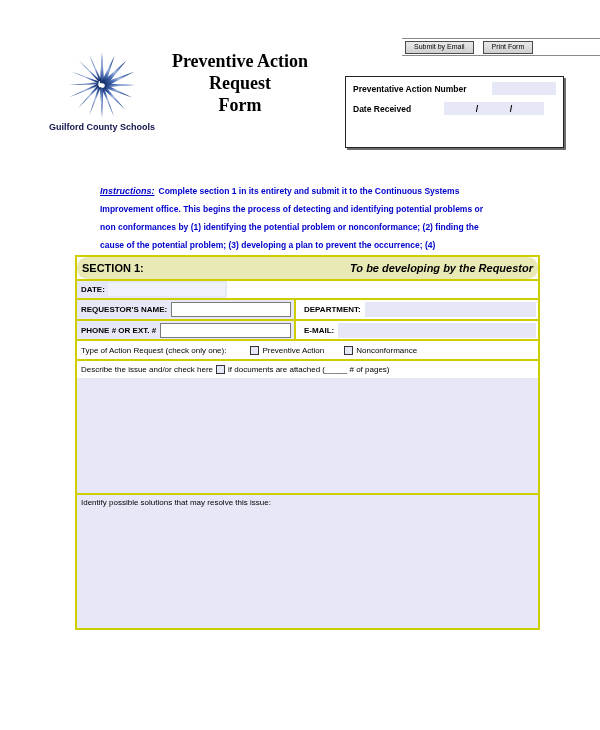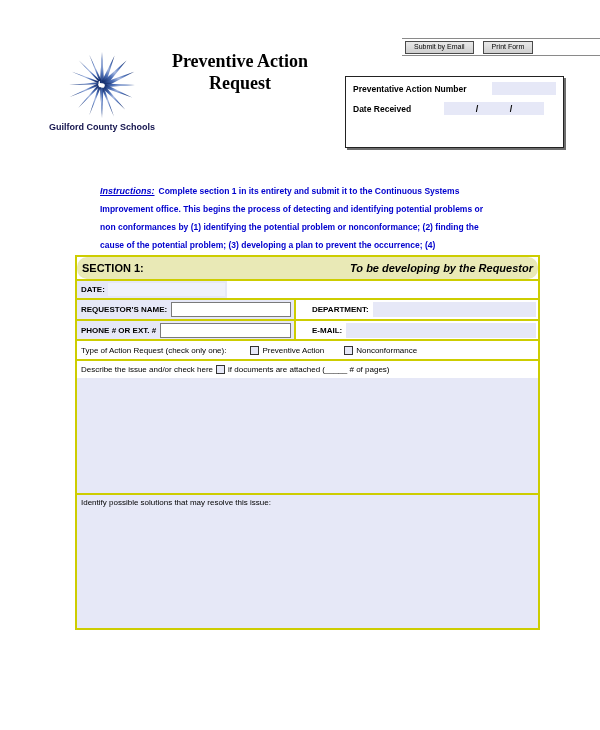--- a/index.html
+++ b/index.html
@@ -77,21 +77,21 @@
   .date-area{ width:150px; background:var(--lav); display:flex; align-items:center; padding-left:4px; }
   .date-inp{ flex:1; height:13px; margin:0 2px 0 3px; background:#eff1fb; }
 
   .two-col{ display:flex; }
   .cell{ display:flex; align-items:center; }
   .cell.left{ width:219px; border-right:2px solid var(--yel); }
   .cell.right{ flex:1; }
   .req-row{ height:21px; }
   .phone-row{ height:20px; }
   .req-row .cell.left, .phone-row .cell.left{ background:var(--lav); padding-left:4px; }
-  .cell.right .lbl{ padding-left:16px; }
+  .cell.right .lbl{ padding-left:8px; }
   .white-inp{ flex:1; height:15px; margin:0 3px 0 4px; background:#fff; border:1px solid #7a7a7a; }
   .lav-inp{ flex:1; height:15px; margin:0 2px 0 4px; background:var(--lav); }
 
   .type-row{ height:20px; display:flex; align-items:center; font-size:8px; padding-left:4px; background:#fff; }
   .checkbox{ width:9px; height:9px; border:1px solid #333; background:var(--lav); display:inline-block; flex:none; }
   .cb1{ margin-left:24px; }
   .cb2{ margin-left:20px; }
   .cb-text{ margin-left:3px; white-space:nowrap; }
 
   .describe-row{ height:134px; background:#fff; }
@@ -136,20 +136,21 @@
       <polygon points="45,45 17,15 48,44"></polygon>
       <polygon points="46,44 32,7 50,45"></polygon>
     </g>
   </svg>
   <div class="logo-caption">Guilford County Schools</div>
 </div>
 
 <div class="title">
   <div>Preventive Action</div>
   <div>Request</div>
+  <div>Form</div>
 </div>
 
 <div class="control-box">
   <div class="cb-row">
     <span>Preventative Action Number</span>
     <span class="field pan-field"></span>
   </div>
   <div class="cb-row">
     <span>Date Received</span>
     <span class="field date-field">

